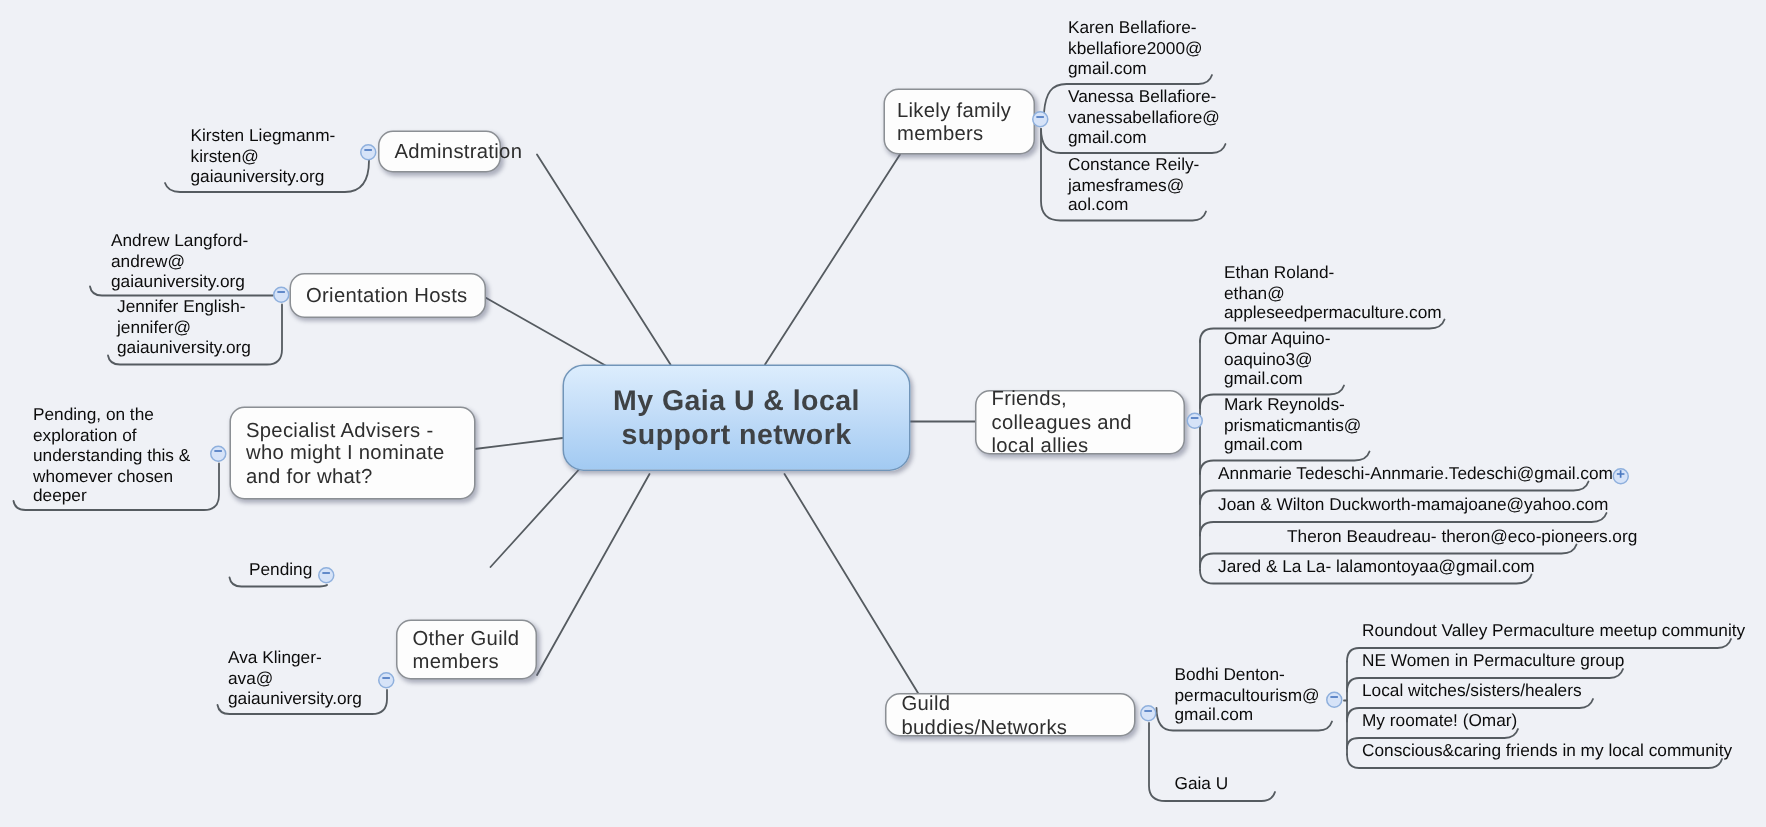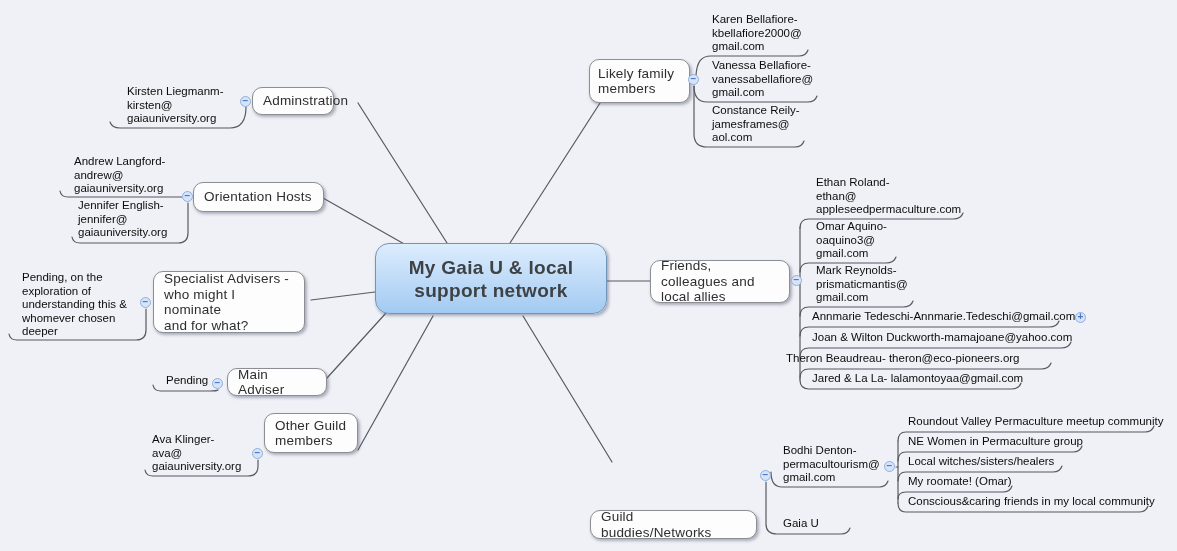--- a/index.html
+++ b/index.html
@@ -68,38 +68,35 @@
   <div class="node root" style="left:375px;top:243px;width:232px;height:71px;">
     <span>My Gaia U &amp; local support network</span>
   </div>
 
   <div class="node" style="left:252px;top:87px;width:82px;height:28px;">
     <span>Adminstration</span>
   </div>
   <div class="node" style="left:193px;top:182px;width:131px;height:30px;">
     <span>Orientation Hosts</span>
   </div>
-  <div class="node" style="left:153px;top:271px;width:152px;height:62px;">
+  <div class="node" style="left:153px;top:271px;width:164px;height:62px;">
     <span>Specialist Advisers -
 who might I nominate
 and for what?</span>
-  </div>
-  <div class="node" style="left:227px;top:368px;width:100px;height:28px;">
-    <span>Main Adviser</span>
   </div>
   <div class="node" style="left:264px;top:413px;width:94px;height:40px;">
     <span>Other Guild members</span>
   </div>
   <div class="node" style="left:589px;top:59px;width:101px;height:44px;padding:3px 8px;">
     <span>Likely family members</span>
   </div>
   <div class="node" style="left:650px;top:260px;width:140px;height:43px;">
     <span>Friends, colleagues and local allies</span>
   </div>
-  <div class="node" style="left:590px;top:462px;width:167px;height:29px;margin-top:48px;">
+  <div class="node" style="left:590px;top:462px;width:167px;height:29px;">
     <span>Guild buddies/Networks</span>
   </div>
 
   <div class="leaf" style="left:127px;top:85px;">Kirsten Liegmanm-
 kirsten@
 gaiauniversity.org</div>
   <div class="leaf" style="left:74px;top:155px;">Andrew Langford-
 andrew@
 gaiauniversity.org</div>
   <div class="leaf" style="left:78px;top:199px;">Jennifer English-
@@ -127,21 +124,21 @@
 ethan@
 appleseedpermaculture.com</div>
   <div class="leaf" style="left:816px;top:220px;">Omar Aquino-
 oaquino3@
 gmail.com</div>
   <div class="leaf" style="left:816px;top:264px;">Mark Reynolds-
 prismaticmantis@
 gmail.com</div>
   <div class="leaf" style="left:812px;top:310px;">Annmarie Tedeschi-Annmarie.Tedeschi@gmail.com</div>
   <div class="leaf" style="left:812px;top:331px;">Joan &amp; Wilton Duckworth-mamajoane@yahoo.com</div>
-  <div class="leaf" style="left:786px;top:352px;">Theron Beaudreau- theron@eco-pioneers.org</div>
+  <div class="leaf" style="left:858px;top:352px;">Theron Beaudreau- theron@eco-pioneers.org</div>
   <div class="leaf" style="left:812px;top:372px;">Jared &amp; La La- lalamontoyaa@gmail.com</div>
   <div class="leaf" style="left:783px;top:444px;">Bodhi Denton-
 permacultourism@
 gmail.com</div>
   <div class="leaf" style="left:783px;top:517px;">Gaia U</div>
   <div class="leaf" style="left:908px;top:415px;">Roundout Valley Permaculture meetup community</div>
   <div class="leaf" style="left:908px;top:435px;">NE Women in Permaculture group</div>
   <div class="leaf" style="left:908px;top:455px;">Local witches/sisters/healers</div>
   <div class="leaf" style="left:908px;top:475px;">My roomate! (Omar)</div>
   <div class="leaf" style="left:908px;top:495px;">Conscious&amp;caring friends in my local community</div>

